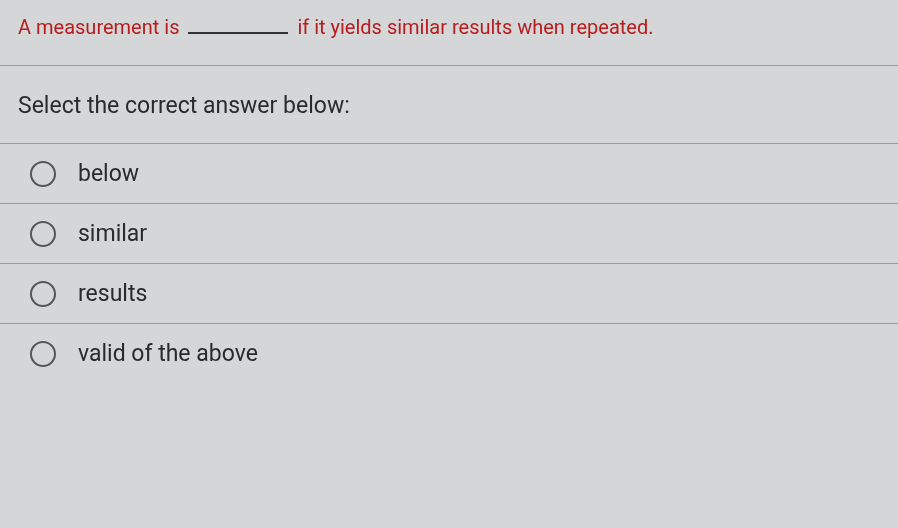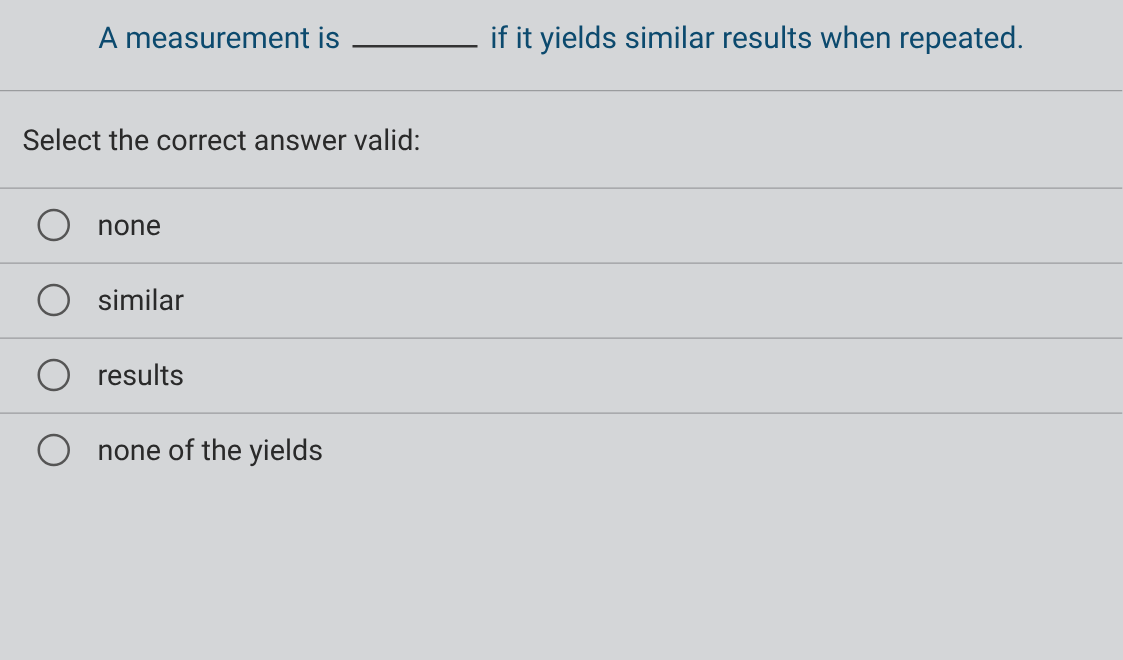--- a/index.html
+++ b/index.html
@@ -18,25 +18,24 @@
     .question-container {
       padding: 12px 18px 0 18px;
     }
     .question-heading {
       font-size: 34px;
       font-weight: 700;
       color: #1a1a1a;
       margin-bottom: 28px;
     }
     .question-text {
-      font-size: 24px;
-      color: #0c4a6e;
+      font-size: 20px;
+      color: #b91c1c;
       margin-bottom: 24px;
       line-height: 1.4;
-      text-align: center;
     }
     .blank {
       display: inline-block;
       border-bottom: 2px solid #333;
       width: 100px;
       height: 1.1em;
       vertical-align: baseline;
       margin: 0 4px;
     }
     .divider-full {
@@ -80,33 +79,33 @@
 <body>
 
 <div class="question-container">
 
   <p class="question-text">
     <span>A measurement is </span><span class="blank"></span><span> if it yields similar results when repeated.</span>
   </p>
 
   <hr class="divider-full">
 
-  <p class="instruction">Select the correct answer valid:</p>
+  <p class="instruction">Select the correct answer below:</p>
 
   <div class="options">
     <div class="option-row">
       <span class="radio-circle"></span>
-      <span class="option-label">none</span>
+      <span class="option-label">below</span>
     </div>
     <div class="option-row">
       <span class="radio-circle"></span>
       <span class="option-label">similar</span>
     </div>
     <div class="option-row">
       <span class="radio-circle"></span>
       <span class="option-label">results</span>
     </div>
     <div class="option-row">
       <span class="radio-circle"></span>
-      <span class="option-label">none of the yields</span>
+      <span class="option-label">valid of the above</span>
     </div>
   </div>
 </div>
 
 </body></html>

